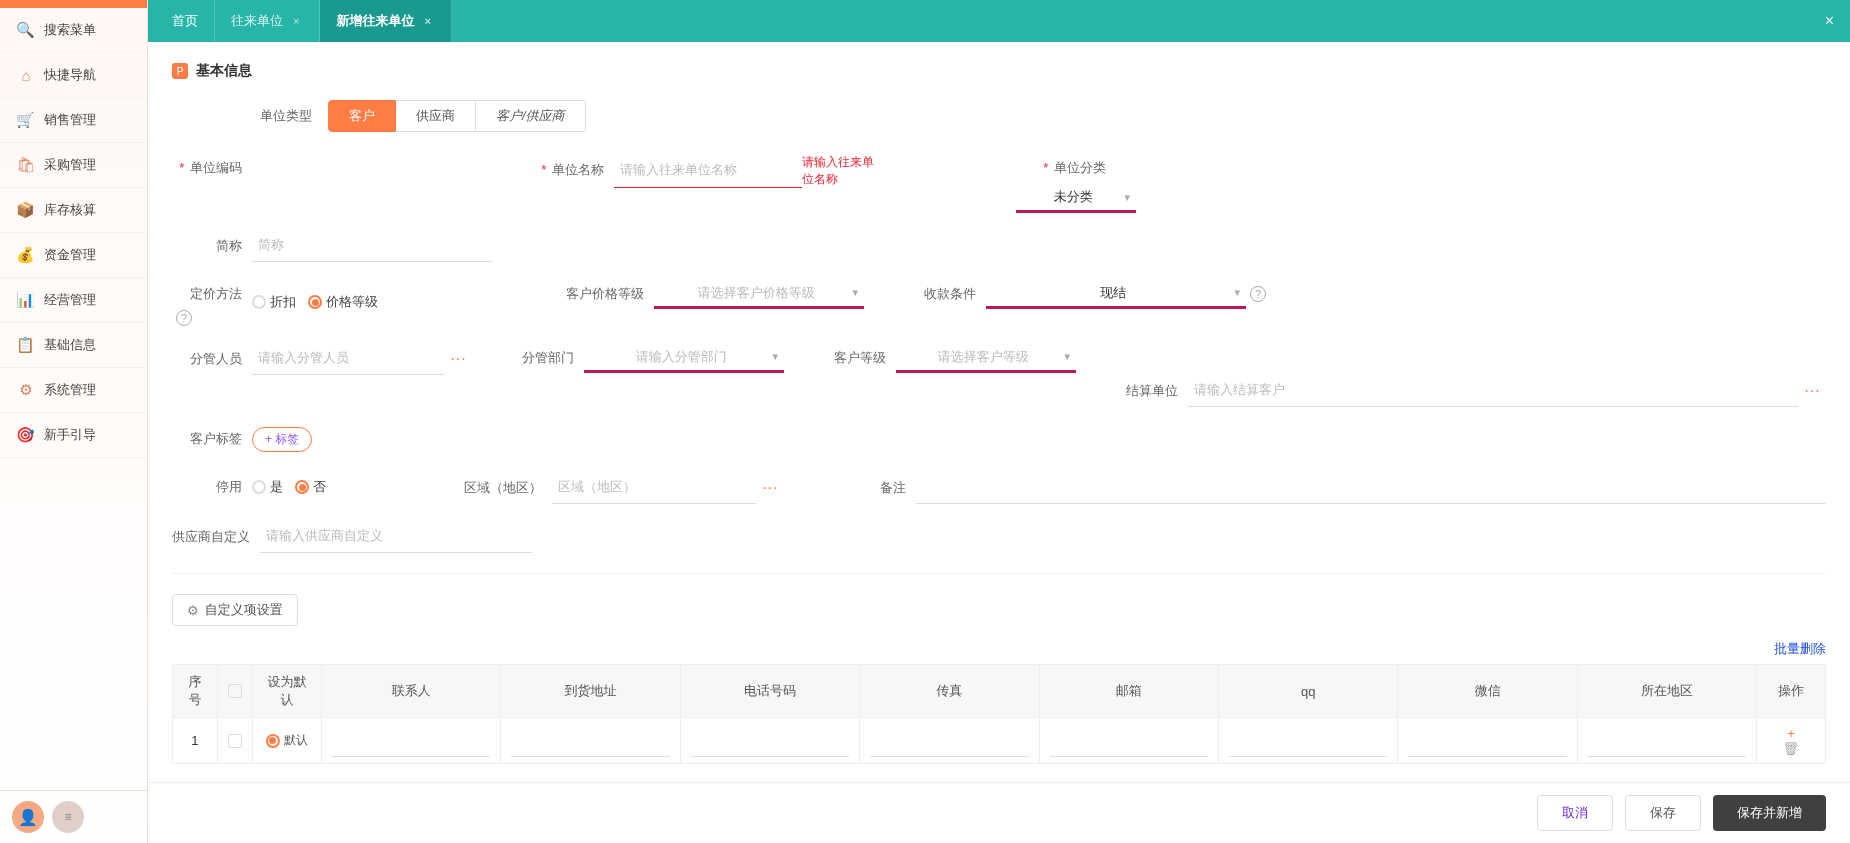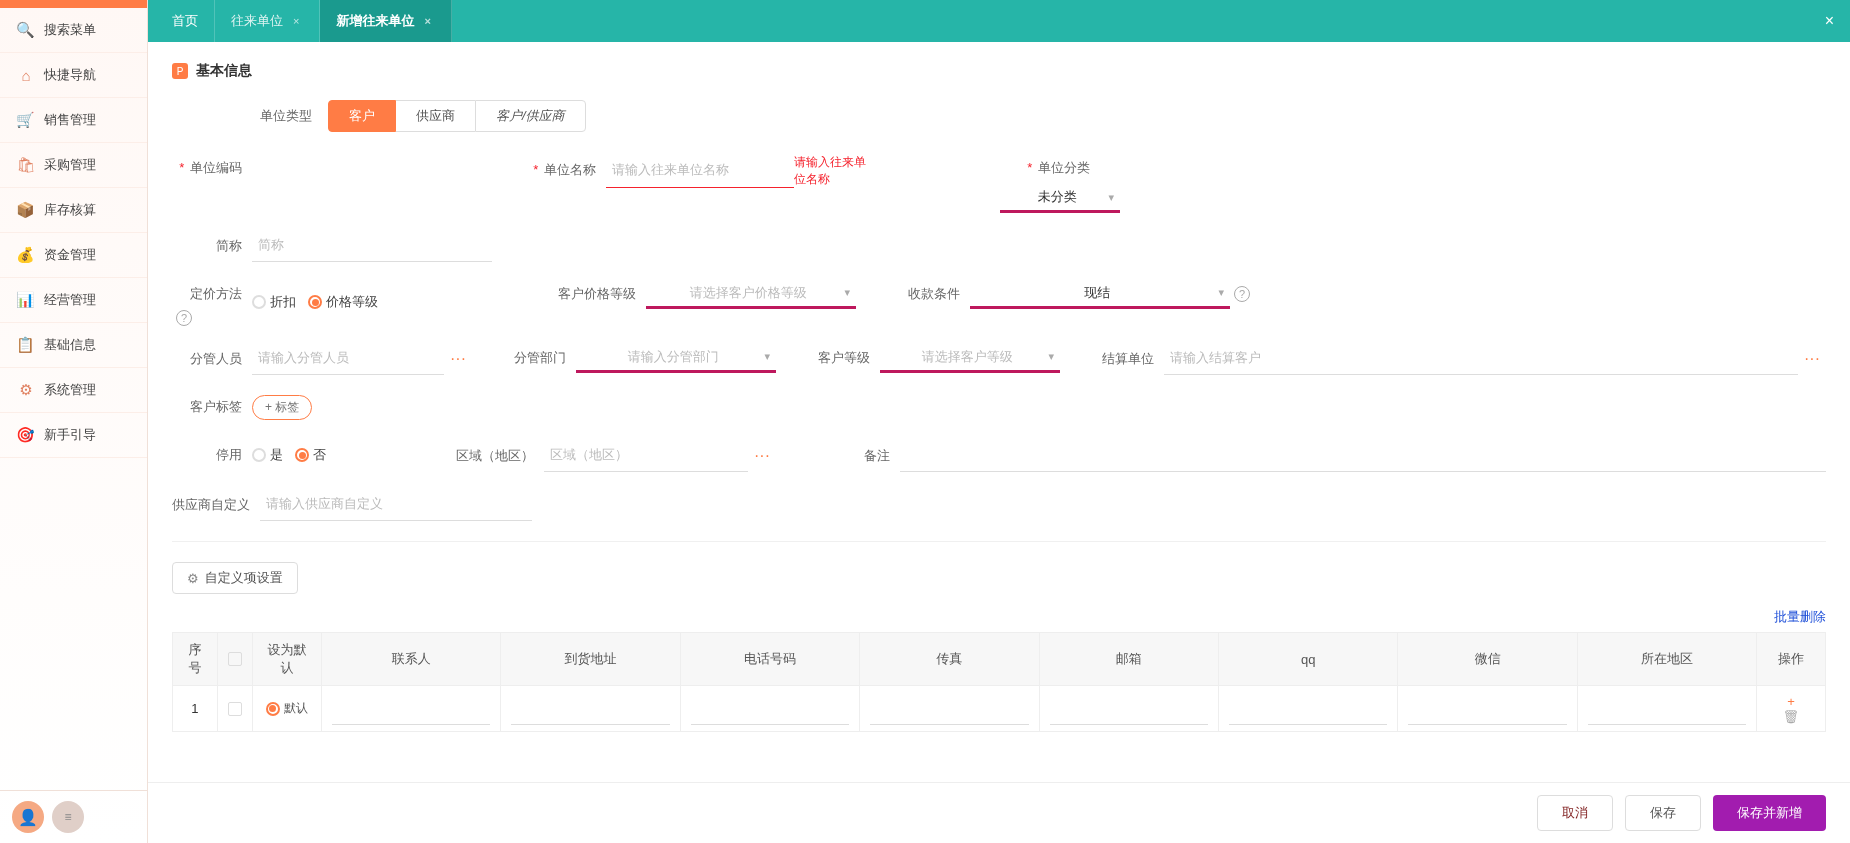--- a/index.html
+++ b/index.html
@@ -151,21 +151,21 @@
     }
     .type-btn:first-of-type { border-radius: 4px 0 0 4px; }
     .type-btn:last-of-type { border-radius: 0 4px 4px 0; font-style: italic; }
     .type-btn:not(:first-of-type):not(:last-of-type) { border-left: none; border-right: none; }
 
     
     .form-row {
       display: flex;
       align-items: flex-start;
       margin-bottom: 16px;
-      gap: 4px;
+      gap: 12px;
     }
     .form-field {
       display: flex;
       align-items: center;
       flex: 1;
       min-width: 0;
     }
     .form-label {
       color: #666;
       white-space: nowrap;
@@ -257,21 +257,21 @@
     .tag-area {
       display: flex;
       align-items: center;
       gap: 8px;
       flex-wrap: wrap;
     }
     .add-tag-btn {
       border: 1px solid #ff7c45;
       border-radius: 20px;
       padding: 3px 12px;
-      color: #737373;
+      color: #8b5cf6;
       cursor: pointer;
       font-size: 12px;
       background: #fff;
     }
 
     
     .help-icon {
       width: 16px; height: 16px;
       border-radius: 50%;
       border: 1px solid #aaa;
@@ -340,35 +340,35 @@
       border-top: 1px solid #eee;
       background: #fff;
       flex-shrink: 0;
     }
     .btn-cancel {
       padding: 8px 24px;
       border: 1px solid #ddd;
       background: #fff;
       border-radius: 4px;
       cursor: pointer;
-      color: #7f1d1d;
+      color: #6d28d9;
       font-size: 13px;
     }
     .btn-save {
       padding: 8px 24px;
       border: 1px solid #ddd;
       background: #fff;
       border-radius: 4px;
       cursor: pointer;
       color: #555;
       font-size: 13px;
     }
     .btn-save-new {
       padding: 8px 24px;
-      background: #a21caf;
+      background: #404040;
       border: none;
       border-radius: 4px;
       cursor: pointer;
       color: #fff;
       font-size: 13px;
     }
 
     .checkbox-cell {
       display: flex;
       align-items: center;
@@ -560,21 +560,21 @@
           <span class="chevron">▾</span>
         </div>
       </div>
       <div class="form-field" style="margin-left: 20px; max-width: 260px;">
         <span class="form-label">客户等级</span>
         <div class="form-select">
           <span class="select-placeholder">请选择客户等级</span>
           <span class="chevron">▾</span>
         </div>
       </div>
-      <div class="form-field" style="margin-left: 20px; flex: 1;">
+      <div class="form-field" style="margin-left: 20px; flex: 1; margin-top: 32px;">
         <span class="form-label">结算单位</span>
         <input class="form-input" type="text" placeholder="请输入结算客户" style="">
         <span class="more-btn">···</span>
       </div>
     </div>
 
     <div class="form-row">
       <div class="form-field">
         <span class="form-label">客户标签</span>
         <div class="tag-area">

